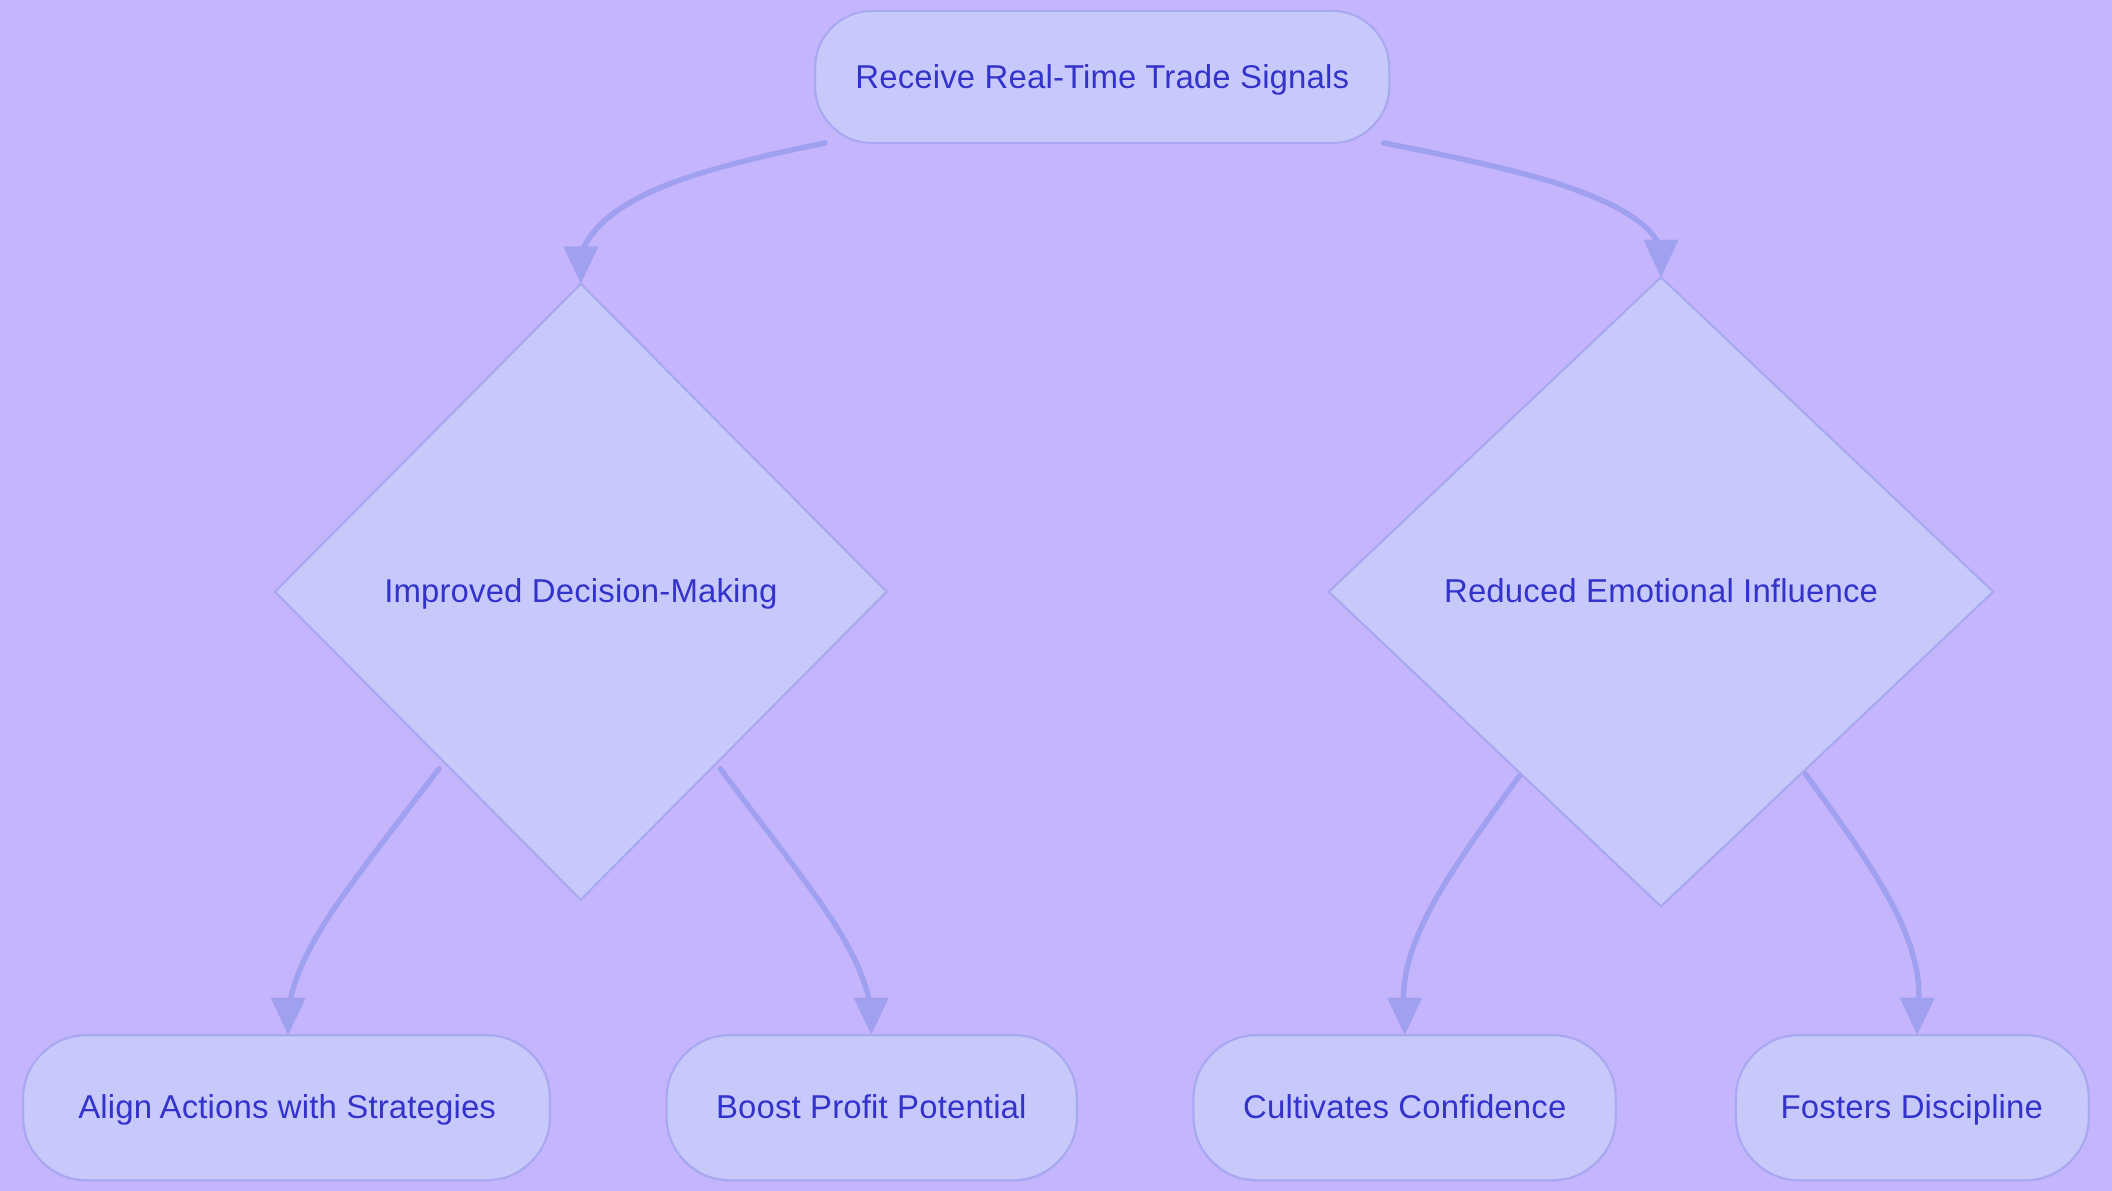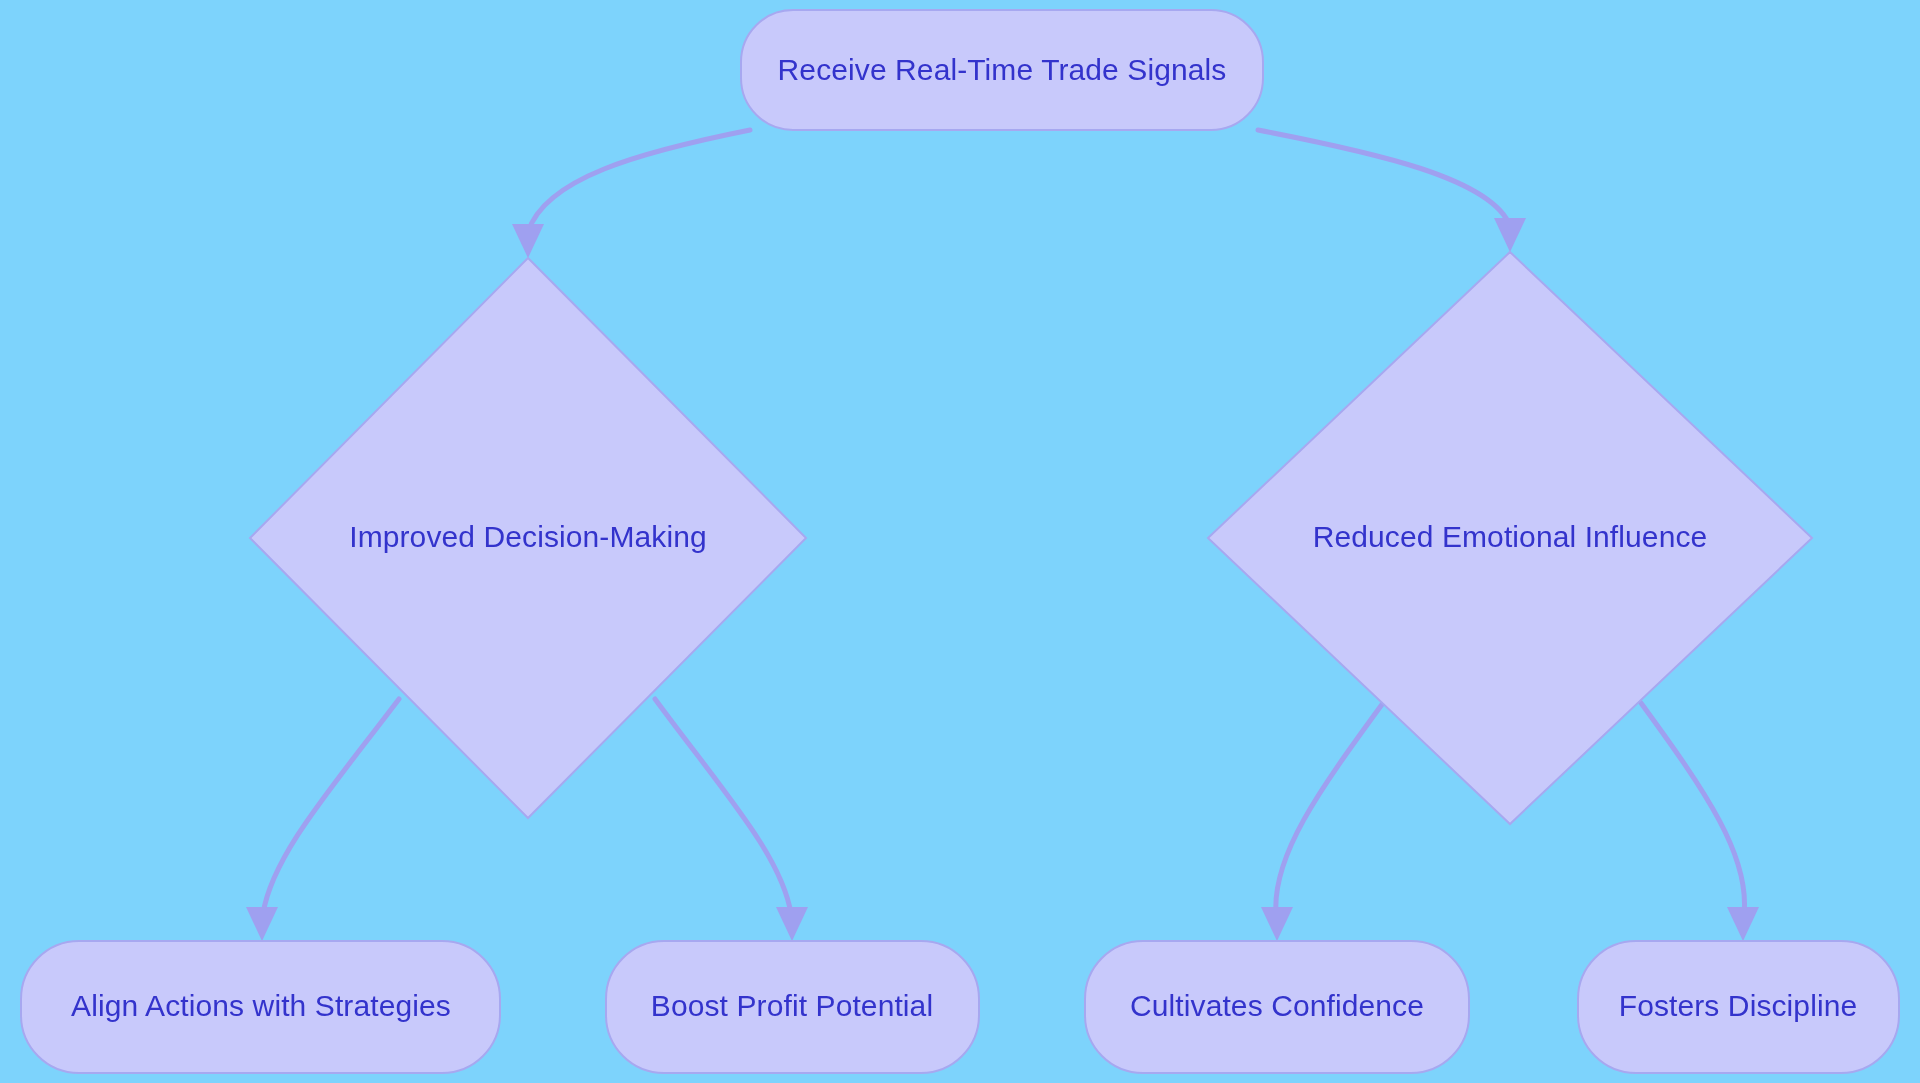--- a/index.html
+++ b/index.html
@@ -8,21 +8,21 @@
     padding: 0;
     background: #ffffff;
   }
   body {
     font-family: "Liberation Sans", sans-serif;
   }
   #diagram-root {
     position: relative;
     width: 1920px;
     height: 1083px;
-    background: #7dd3fc;
+    background: #c4b5fd;
     overflow: hidden;
   }
   #flow-svg {
     position: absolute;
     left: 0;
     top: 0;
     width: 1920px;
     height: 1083px;
     display: block;
   }

